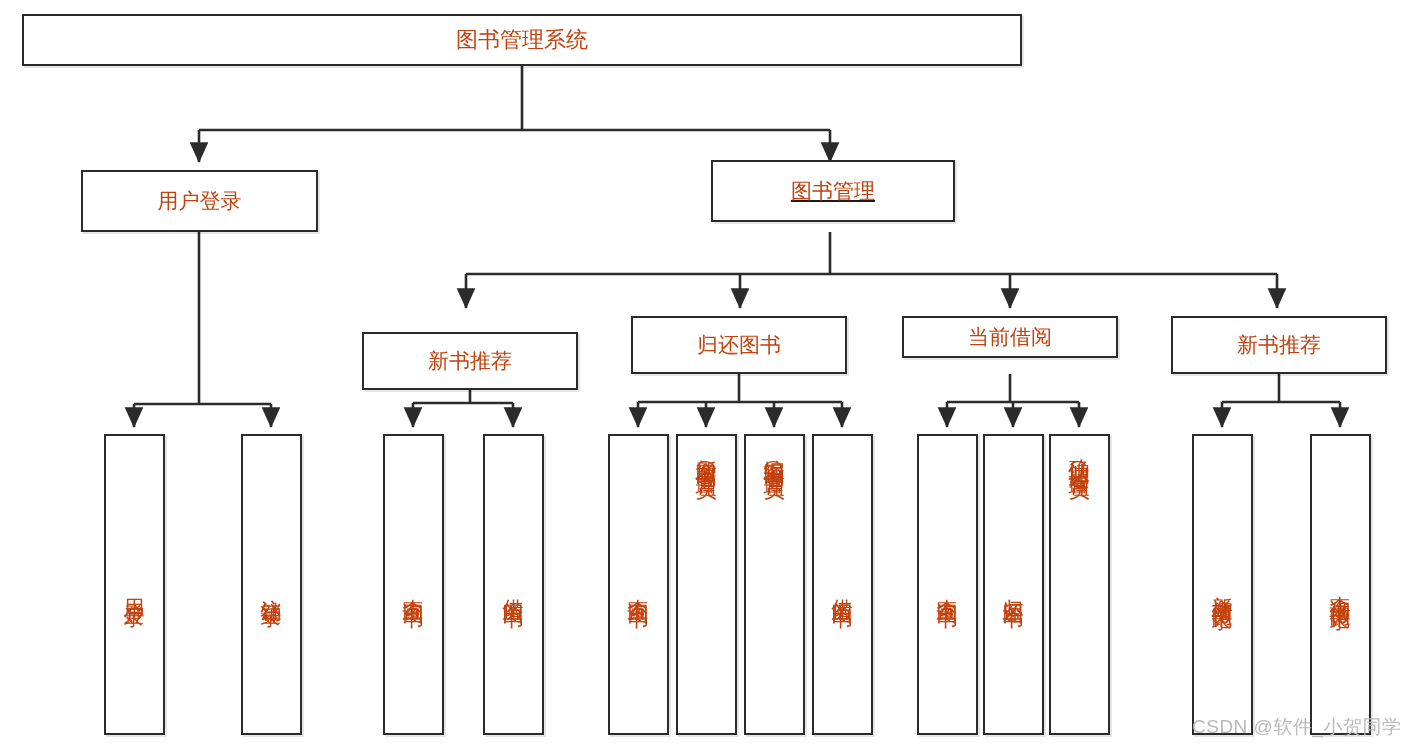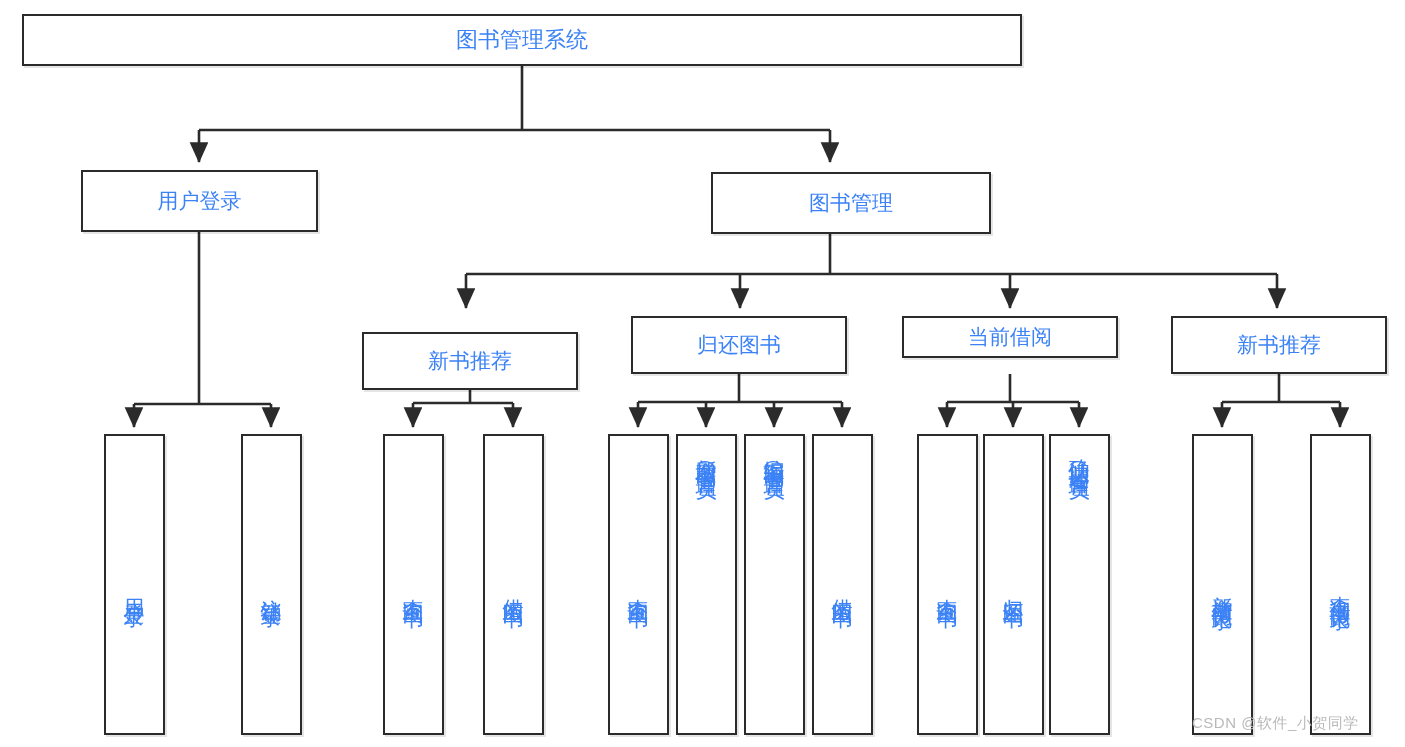--- a/index.html
+++ b/index.html
@@ -29,21 +29,21 @@
     box-shadow: 2px 2px 0 rgba(0,0,0,0.10);
     display: flex;
     align-items: center;
     justify-content: center;
     color: #1c1c1c;
   }
   .node-label {
     display: block;
     text-align: center;
     line-height: 1.28;
-    color: #3b82f6;
+    color: #c2410c;
     white-space: nowrap;
   }
   
   .node.horiz .node-label {
     font-size: 21px;
   }
   .node.root .node-label {
     font-size: 22px;
   }
   
@@ -58,21 +58,21 @@
     letter-spacing: 3px;
     line-height: 1.0;
     margin: 0 auto;
   }
   .node.vert.center-v {
     align-items: center;
   }
   .watermark {
     position: absolute;
     color: #b9b9b9;
-    font-size: 15px;
+    font-size: 19px;
     letter-spacing: 0.5px;
     white-space: nowrap;
     user-select: none;
   }
 </style>
 </head>
 <body>
 
 <div id="diagram-root">
 
@@ -127,21 +127,21 @@
   </svg>
 
   <div class="node root horiz" style="left:22px; top:14px; width:1000px; height:52px;">
     <span class="node-label">图书管理系统</span>
   </div>
 
   <div class="node horiz" style="left:81px; top:170px; width:237px; height:62px;">
     <span class="node-label">用户登录</span>
   </div>
 
-  <div class="node horiz" style="left:711px; top:172px; width:280px; height:62px;">
+  <div class="node horiz" style="left:711px; top:160px; width:244px; height:62px;text-decoration:underline;">
     <span class="node-label">图书管理</span>
   </div>
 
   <div class="node horiz" style="left:362px; top:332px; width:216px; height:58px;">
     <span class="node-label">新书推荐</span>
   </div>
 
   <div class="node horiz" style="left:631px; top:316px; width:216px; height:58px;">
     <span class="node-label">归还图书</span>
   </div>

